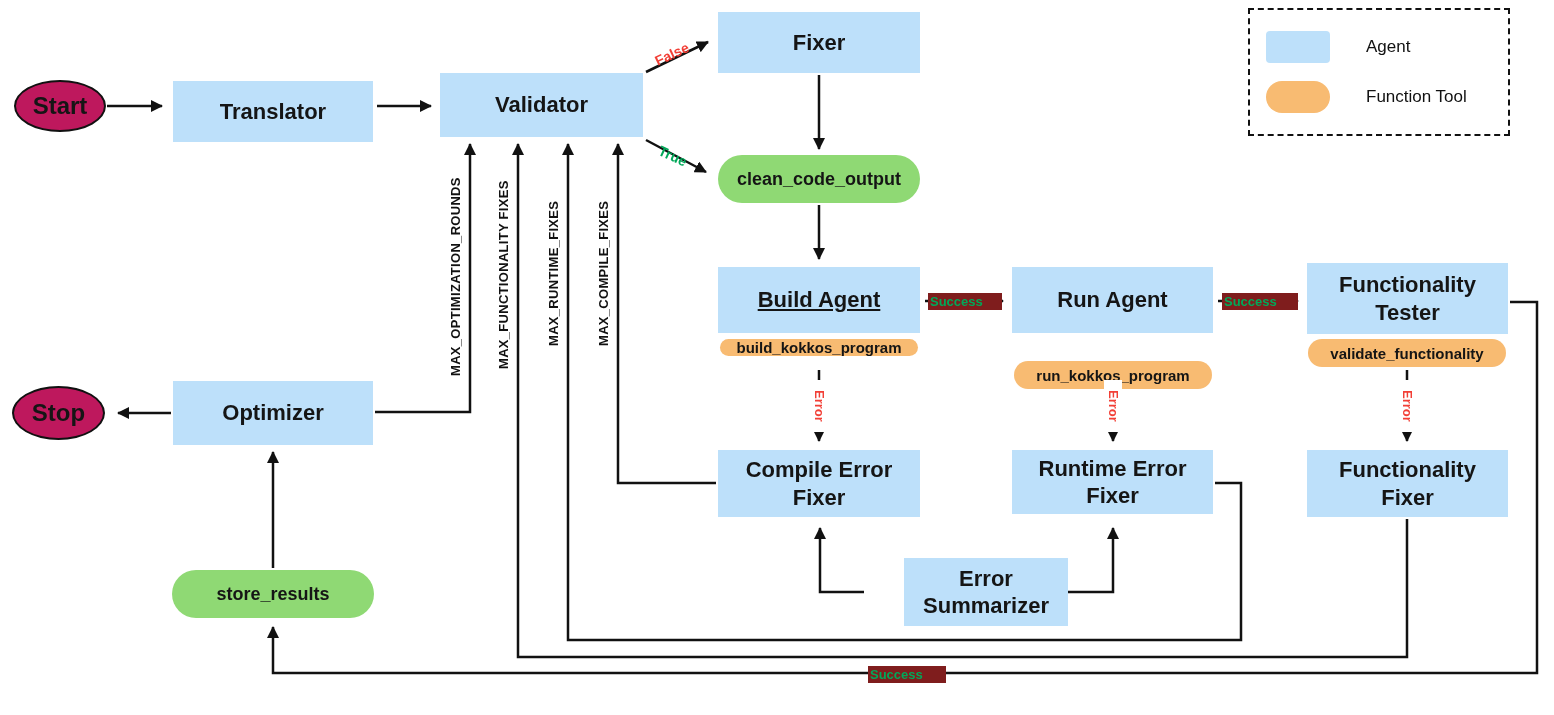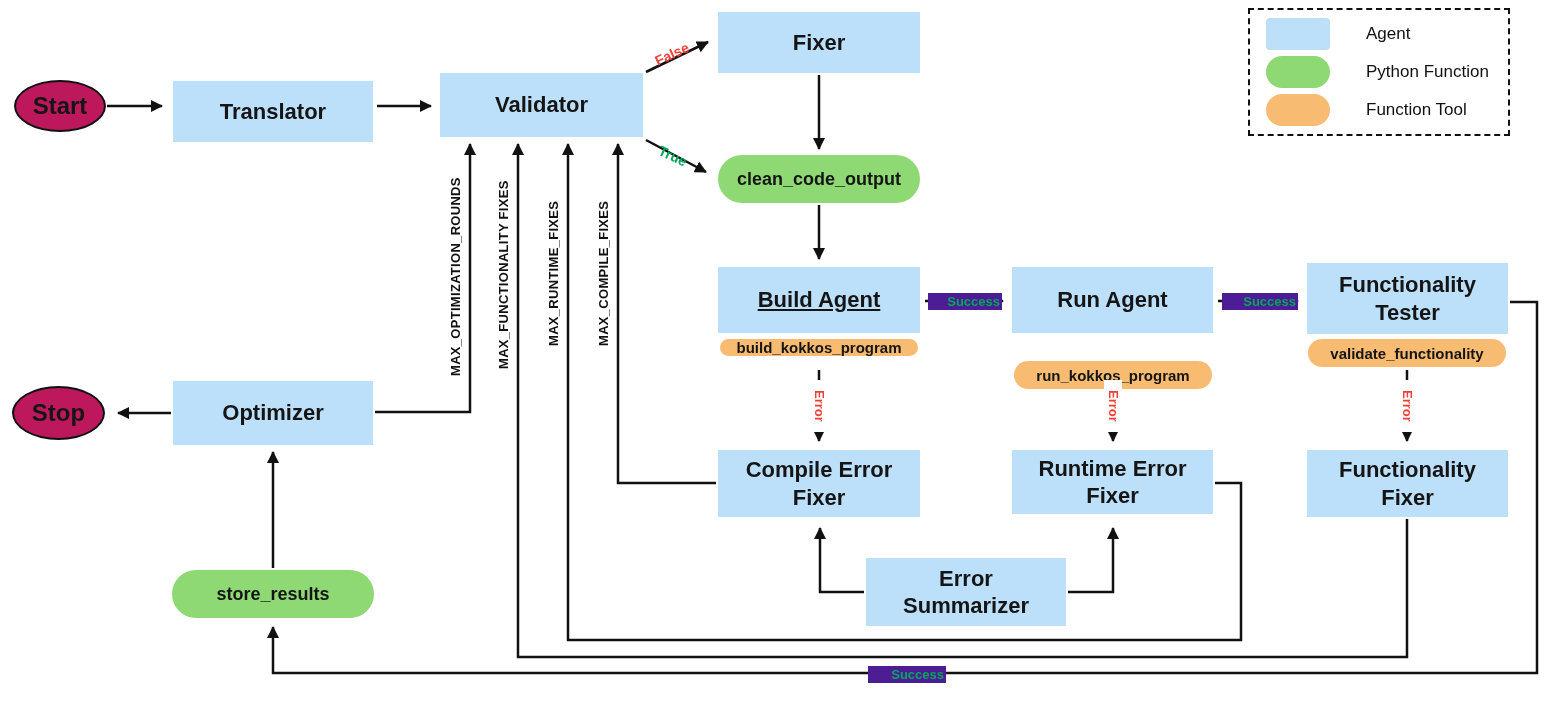--- a/index.html
+++ b/index.html
@@ -14,21 +14,21 @@
   .node{position:absolute;display:flex;align-items:center;justify-content:center;
     text-align:center;z-index:2;box-sizing:border-box;}
   .agent{background:var(--agent-fill);font-weight:bold;font-size:22px;line-height:1.25;}
   .agent .wrap{max-width:176px;}
   .pill-green{background:var(--python-fill);border-radius:26px;font-weight:bold;font-size:18px;}
   .pill-orange{background:var(--tool-fill);border-radius:15px;font-weight:bold;font-size:15px;}
   .terminal{background:#be185d;border:2.5px solid #111;border-radius:50%;
     font-weight:bold;font-size:24px;}
   svg.edges{position:absolute;left:0;top:0;z-index:1;}
   .edge-label{position:absolute;z-index:3;font-weight:bold;font-size:13px;}
-  .lab-success{color:var(--success);background:#4c1d95;text-align:right;padding:1px 2px;}
+  .lab-success{color:var(--success);background:#7f1d1d;text-align:left;padding:1px 2px;}
   .lab-error{color:var(--error);background:#fff;writing-mode:vertical-rl;
     display:flex;align-items:center;justify-content:center;}
   .lab-diag{font-size:14px;}
   .lab-false{color:var(--error);transform:rotate(-25deg);}
   .lab-true{color:var(--success);transform:rotate(25deg);}
   .lab-max{color:#111;writing-mode:vertical-rl;transform:rotate(180deg);
     display:flex;align-items:center;justify-content:center;letter-spacing:.3px;}
   #legend{position:absolute;left:1248px;top:8px;width:262px;height:128px;z-index:2;
     border:2px dashed #111;background:#fff;box-sizing:border-box;
     display:flex;flex-direction:column;justify-content:space-evenly;padding:2px 0;}
@@ -101,21 +101,21 @@
   </div>
   <div class="node agent" style="left:718px;top:450px;width:202px;height:67px;">
     <span class="wrap">Compile Error Fixer</span>
   </div>
   <div class="node agent" style="left:1012px;top:450px;width:201px;height:64px;">
     <span class="wrap">Runtime Error Fixer</span>
   </div>
   <div class="node agent" style="left:1307px;top:450px;width:201px;height:67px;">
     <span class="wrap">Functionality Fixer</span>
   </div>
-  <div class="node agent" style="left:866px;top:558px;width:200px;height:68px;">
+  <div class="node agent" style="left:904px;top:558px;width:164px;height:68px;">
     <span class="wrap" style="max-width:164px;">Error Summarizer</span>
   </div>
   <div class="node agent" style="left:173px;top:381px;width:200px;height:64px;">
     <span>Optimizer</span>
   </div>
 
   <div class="node pill-green" style="left:718px;top:155px;width:202px;height:48px;">
     <span>clean_code_output</span>
   </div>
   <div class="node pill-green" style="left:172px;top:570px;width:202px;height:48px;">
@@ -147,22 +147,18 @@
   <div class="edge-label lab-max" style="left:492px;top:162px;width:22px;height:225px;">MAX_FUNCTIONALITY FIXES</div>
   <div class="edge-label lab-max" style="left:542px;top:186px;width:22px;height:175px;">MAX_RUNTIME_FIXES</div>
   <div class="edge-label lab-max" style="left:592px;top:186px;width:22px;height:175px;">MAX_COMPILE_FIXES</div>
 
   <div id="legend">
     <div class="legend-row">
       <span class="swatch agent-sw"></span>
       <span class="legend-label">Agent</span>
     </div>
     <div class="legend-row">
-      <span class="swatch python-sw"></span>
-      <span class="legend-label">Python Function</span>
-    </div>
-    <div class="legend-row">
       <span class="swatch tool-sw"></span>
       <span class="legend-label">Function Tool</span>
     </div>
   </div>
 
 </div>
 
 </body></html>

